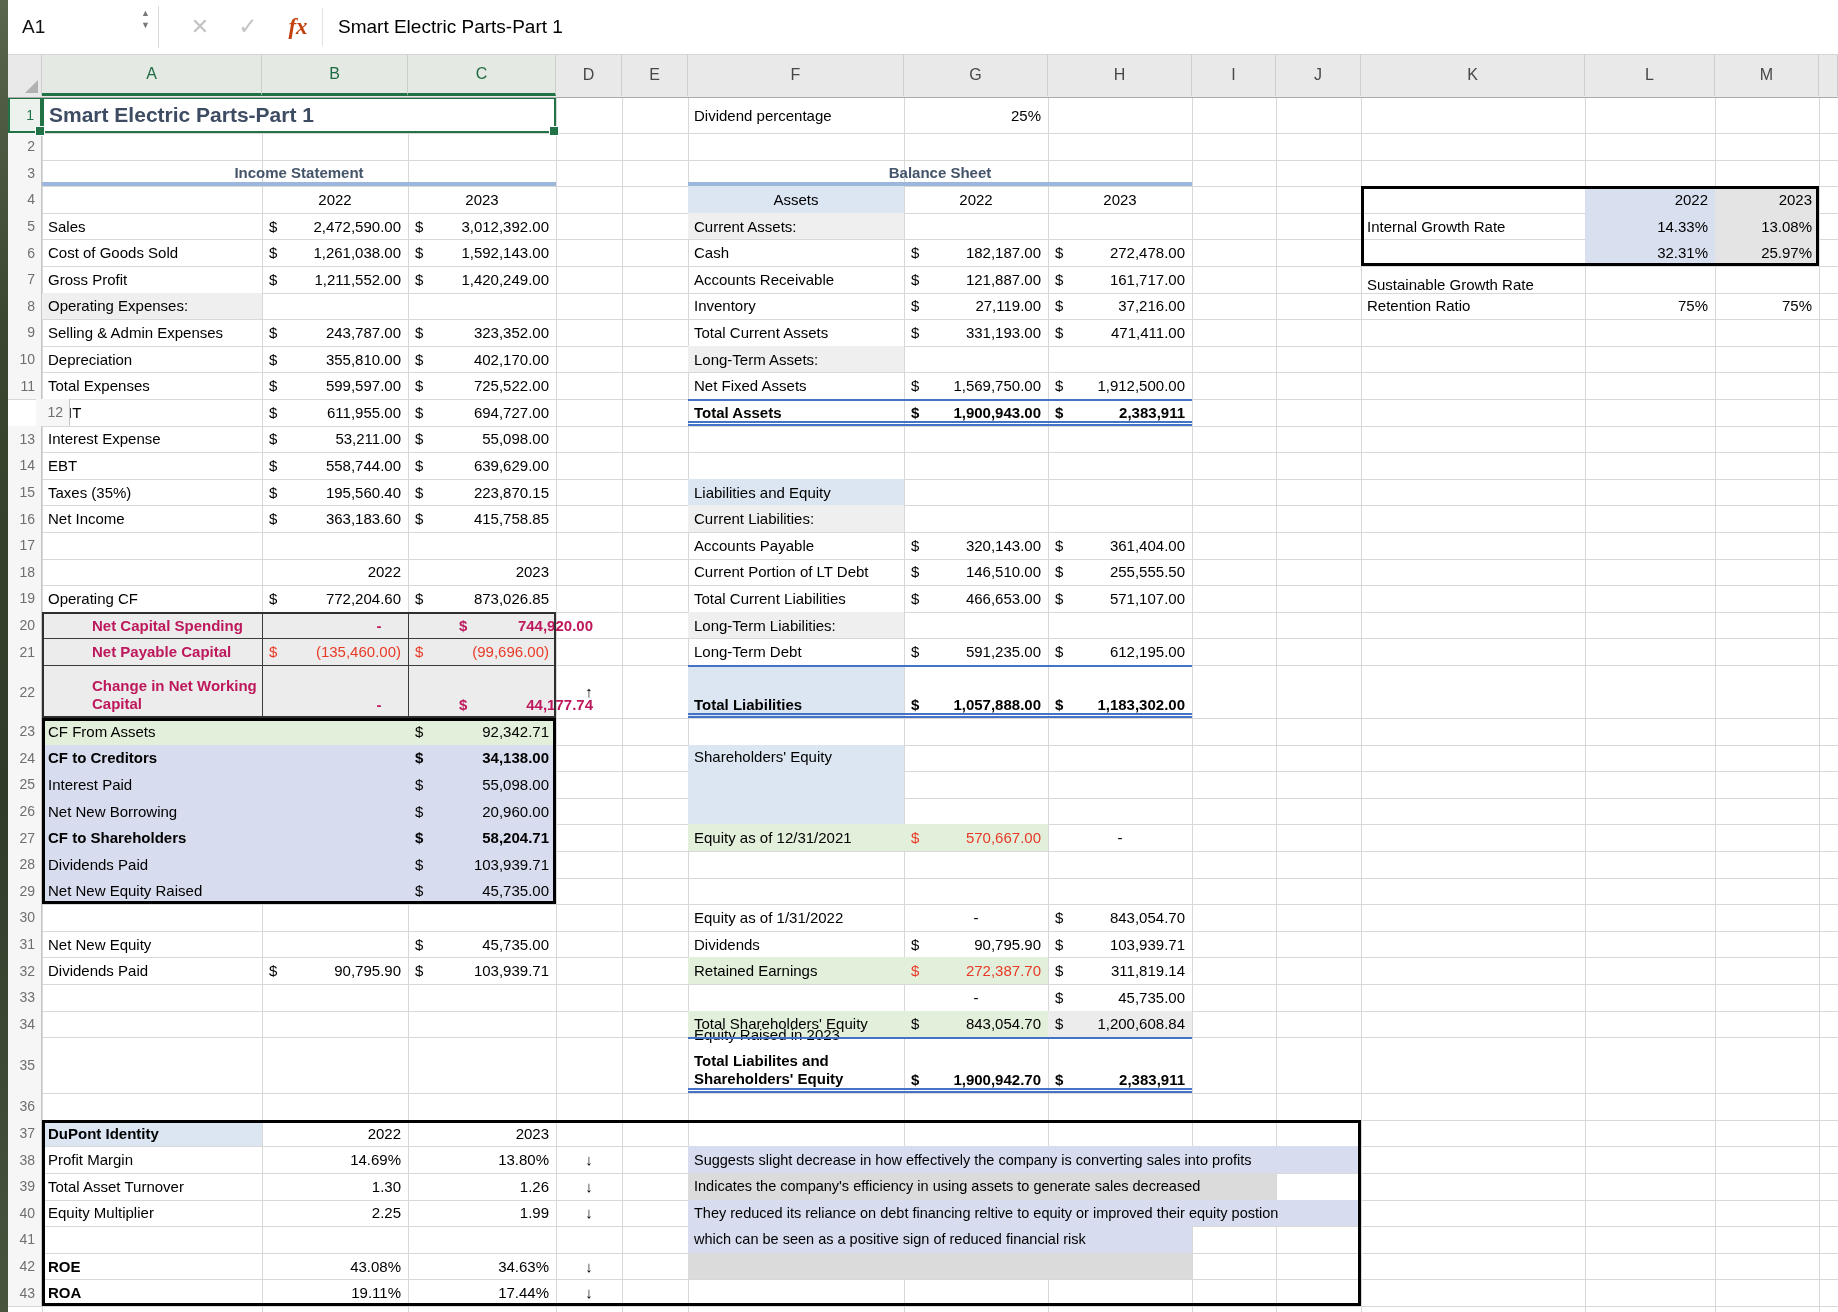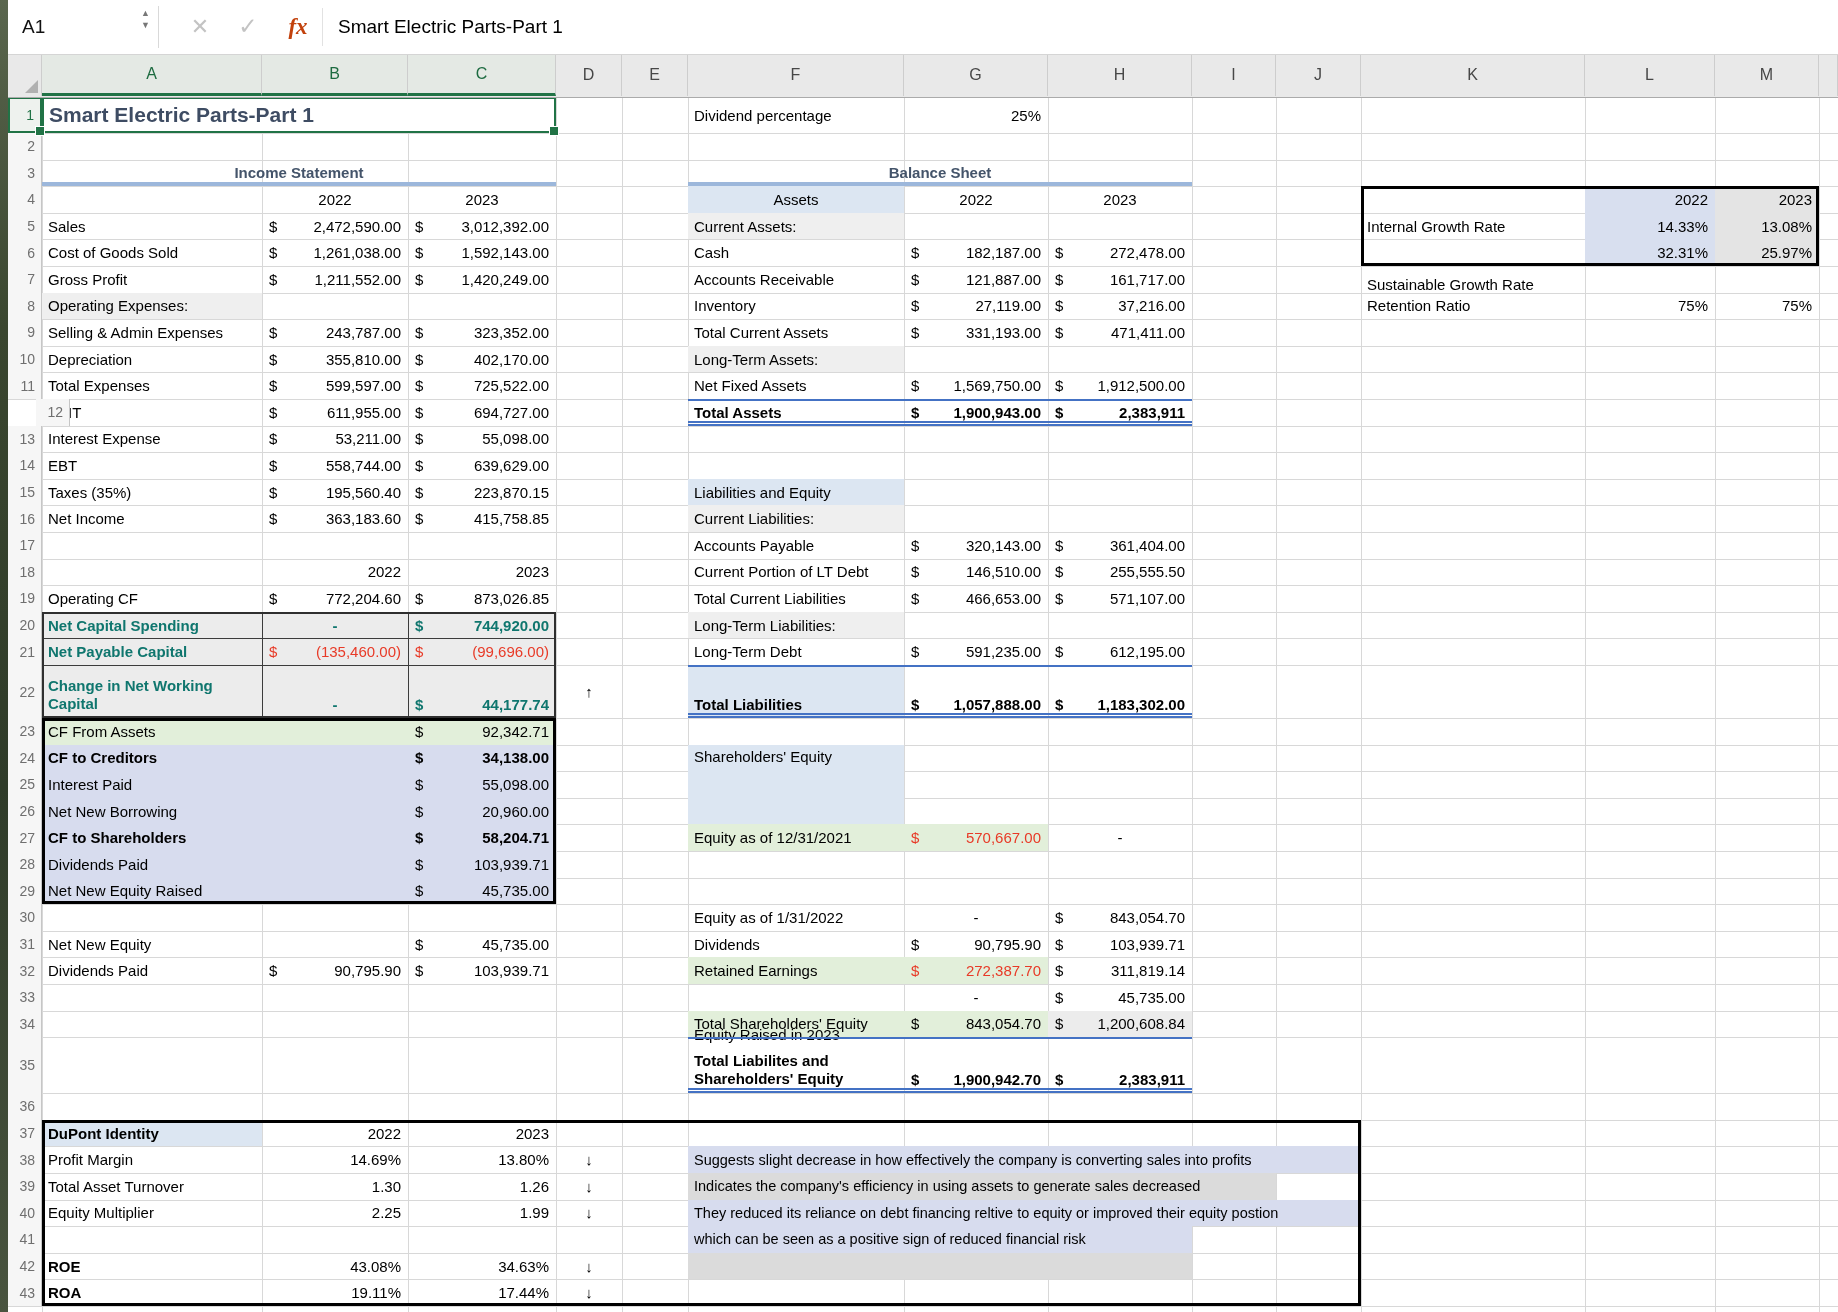--- a/index.html
+++ b/index.html
@@ -43,21 +43,21 @@
         padding-right:6px;font-size:14px;color:#6f6f6f;z-index:2;}
   .rownum.sel{color:#217346;background:#eef2ee;}
   
   .cell{position:absolute;display:flex;align-items:center;white-space:nowrap;
         font-size:15px;z-index:2;box-sizing:border-box;}
   .left{padding-left:6px;}
   .right{justify-content:flex-end;padding-right:7px;}
   .center{justify-content:center;}
   .money{justify-content:space-between;padding:0 7px;}
   .bold{font-weight:700;}
-  .blue{color:#0f766e;}
+  .blue{color:#be185d;margin-left:44px;}
   .red{color:#e83a27;}
   .slate{color:#44546a;}
   .wrap{white-space:normal;line-height:1.2;}
   .vbot{align-items:flex-end;padding-bottom:5px;}
   .vtop{align-items:flex-start;padding-top:3px;}
   .fs14{font-size:14.5px;}
   .title{font-size:21px;font-weight:700;color:#3e4c63;padding-left:7px;}
   
   .fill{position:absolute;z-index:1;box-sizing:border-box;}
   .bg-white{background:#fff;}

